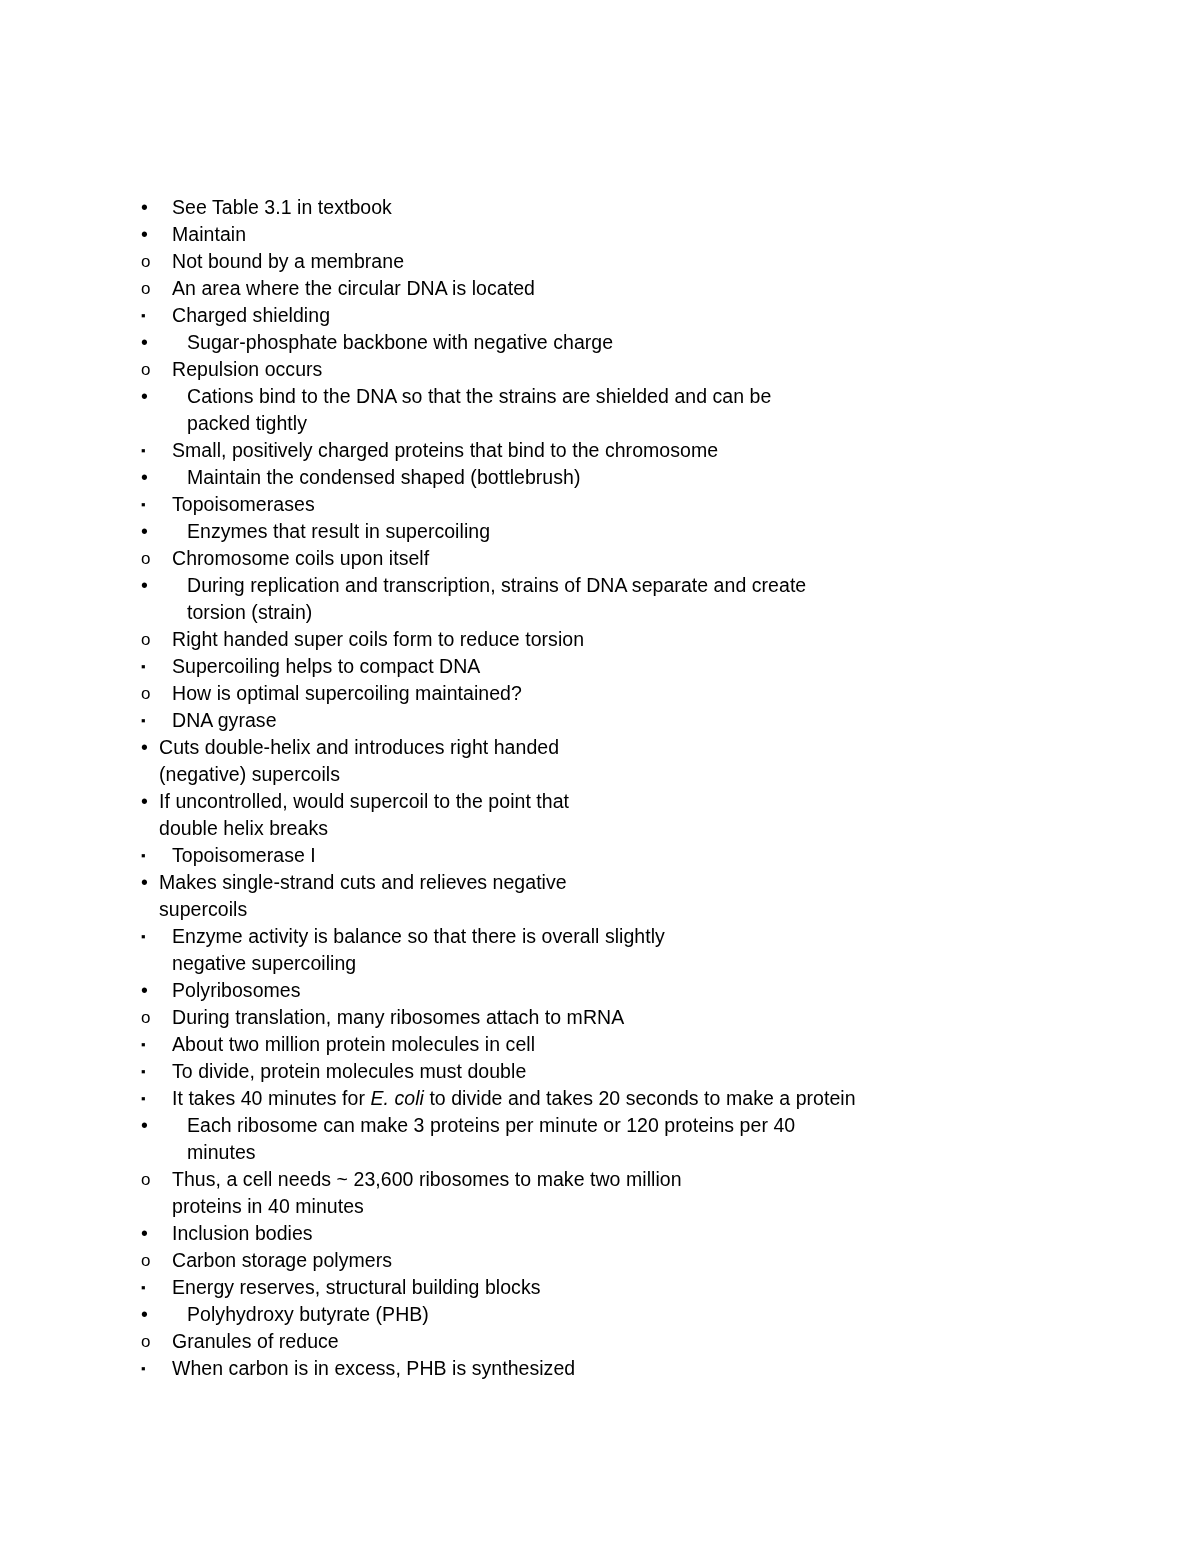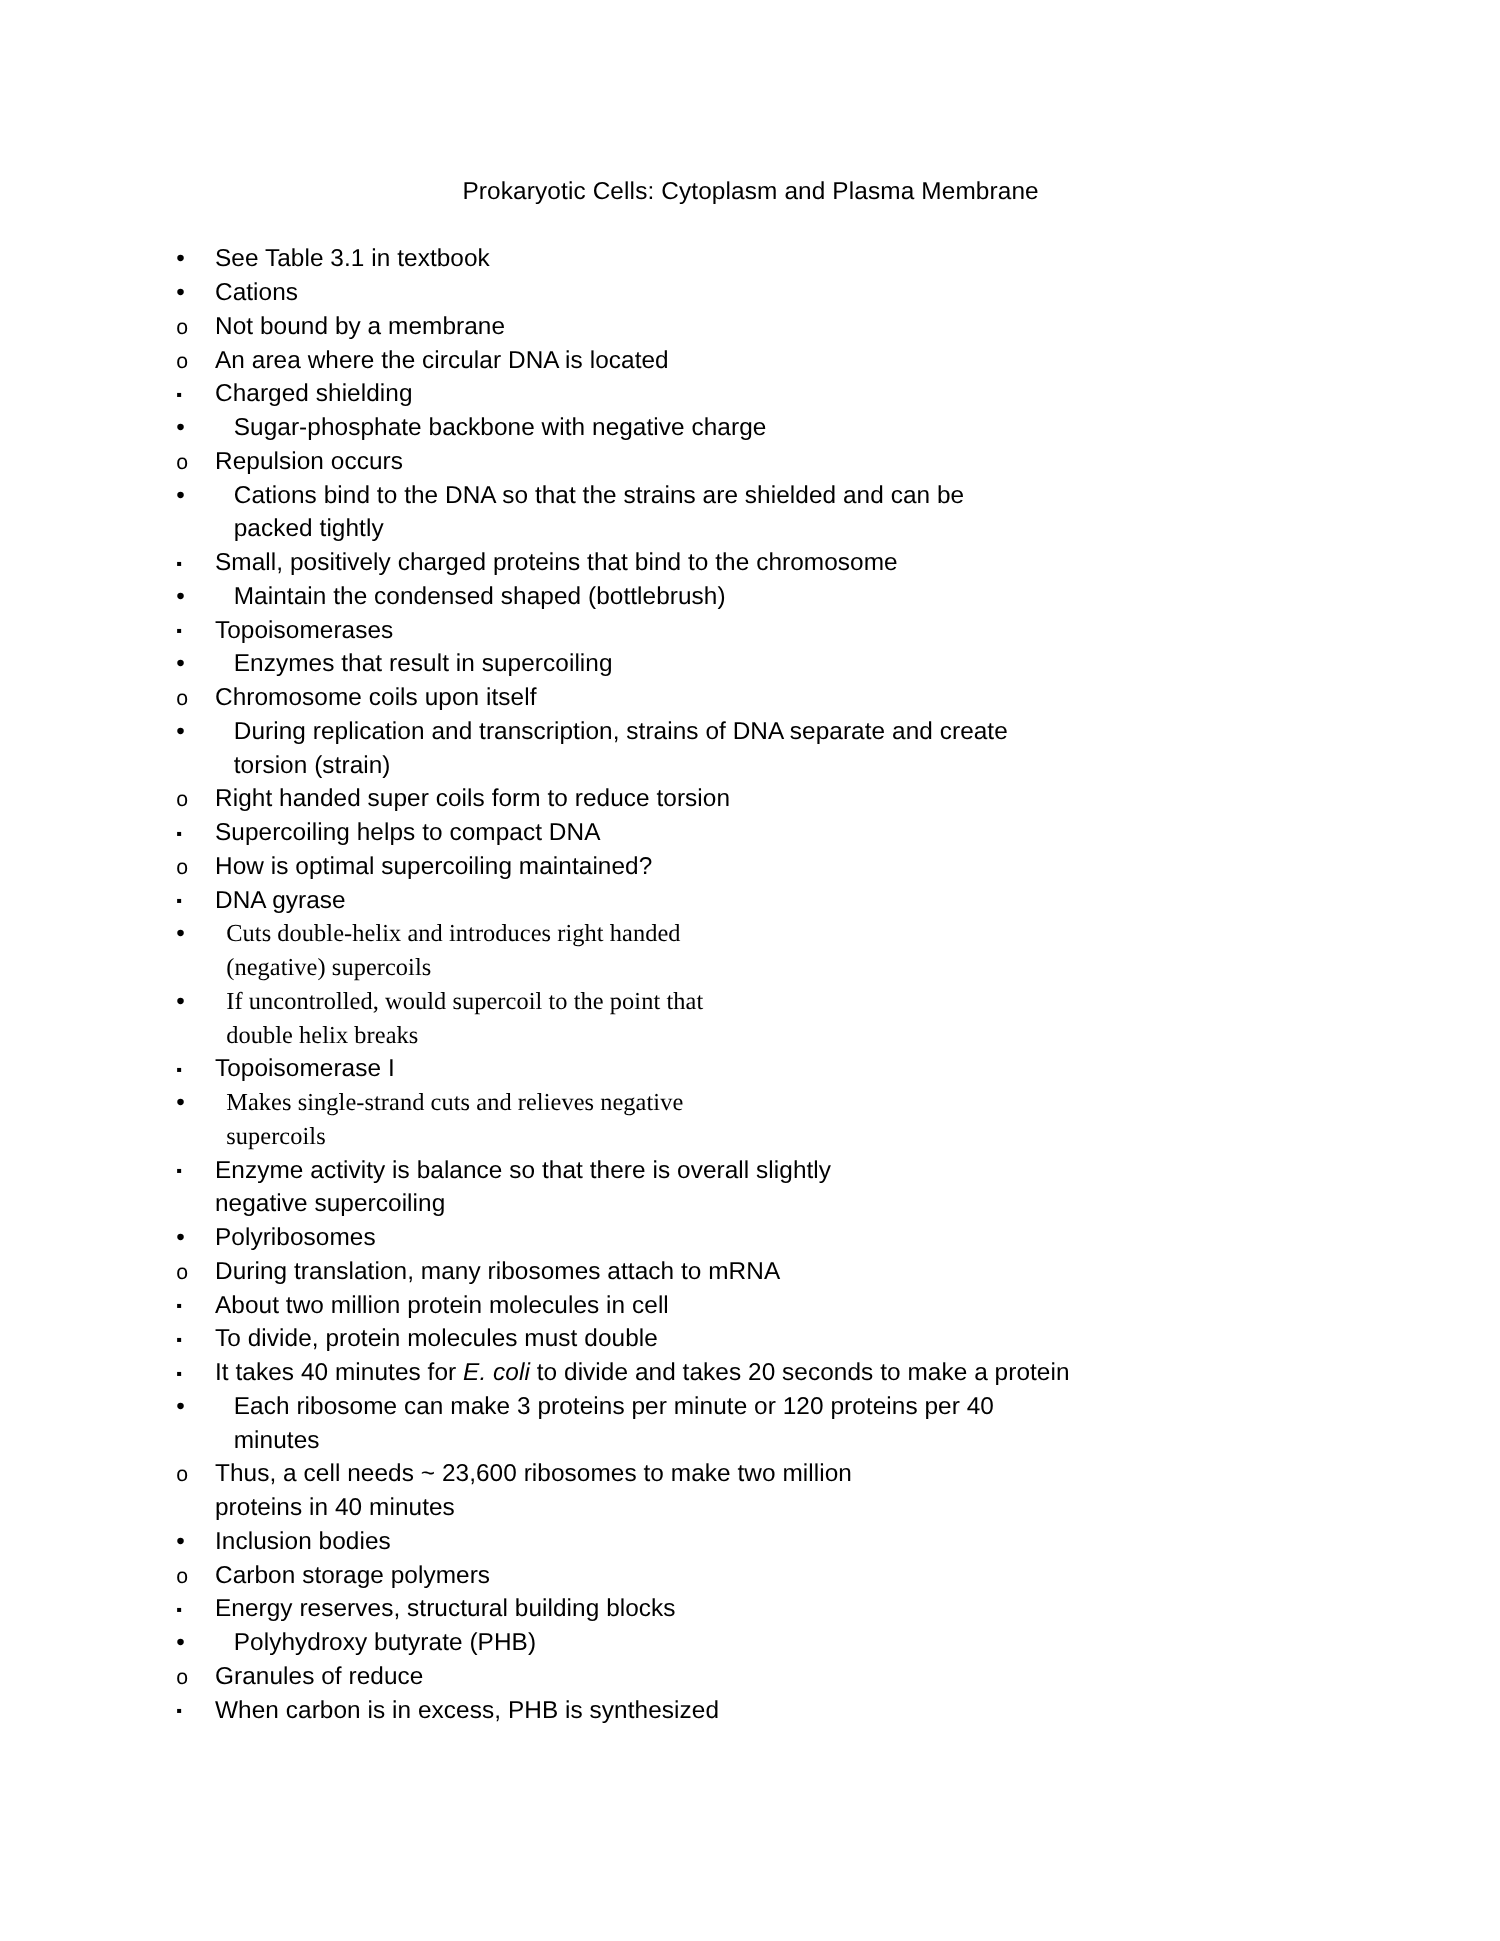--- a/index.html
+++ b/index.html
@@ -81,47 +81,46 @@
   .lvl4 { margin-left: 251px; }
   .lvl5 { margin-left: 324px; }
   .lvl6 { margin-left: 392px; }
   .lvl7 { margin-left: 462px; }
   .lvl1 > .txt { margin-left: 31px; padding-right: 0px; }
   .lvl2 > .txt { margin-left: 31px; padding-right: 0px; }
   .lvl3 > .txt { margin-left: 31px; padding-right: 0px; }
   .lvl4 > .txt { margin-left: 46px; padding-right: 0px; }
   .lvl5 > .txt { margin-left: 31px; padding-right: 0px; }
   .lvl6 > .txt { margin-left: 31px; padding-right: 0px; }
-  .lvl7 > .txt { margin-left: 40px; padding-right: 0px; font-family: Liberation Serif, serif; }
+  .lvl7 > .txt { margin-left: 18px; padding-right: 0px; }
   .lvl1 { max-width: 888px; }
   .lvl2 { max-width: 811px; }
   .lvl3 { max-width: 744px; }
   .lvl4 { max-width: 674px; }
   .lvl5 { max-width: 601px; }
   .lvl6 { max-width: 533px; }
   .lvl7 { max-width: 463px; }
   em.sci { font-style: italic; }
 </style>
 </head>
 <body>
 
 <div class="page">
 
-  <div class="doc-title">Prokaryotic Cells: Cytoplasm and Plasma Membrane</div>
 
   <div class="body-block">
 
     <ul class="outline" id="outline-root">
         <li class="lvl1">
           <span class="bullet">•</span>
           <span class="txt">See Table 3.1 in textbook</span>
         </li>
         <li class="lvl1">
           <span class="bullet">•</span>
-          <span class="txt">Cations</span>
+          <span class="txt">Maintain</span>
         </li>
         <li class="lvl2">
           <span class="bullet circ">o</span>
           <span class="txt">Not bound by a membrane</span>
         </li>
         <li class="lvl2">
           <span class="bullet circ">o</span>
           <span class="txt">An area where the circular DNA is located</span>
         </li>
         <li class="lvl3">

